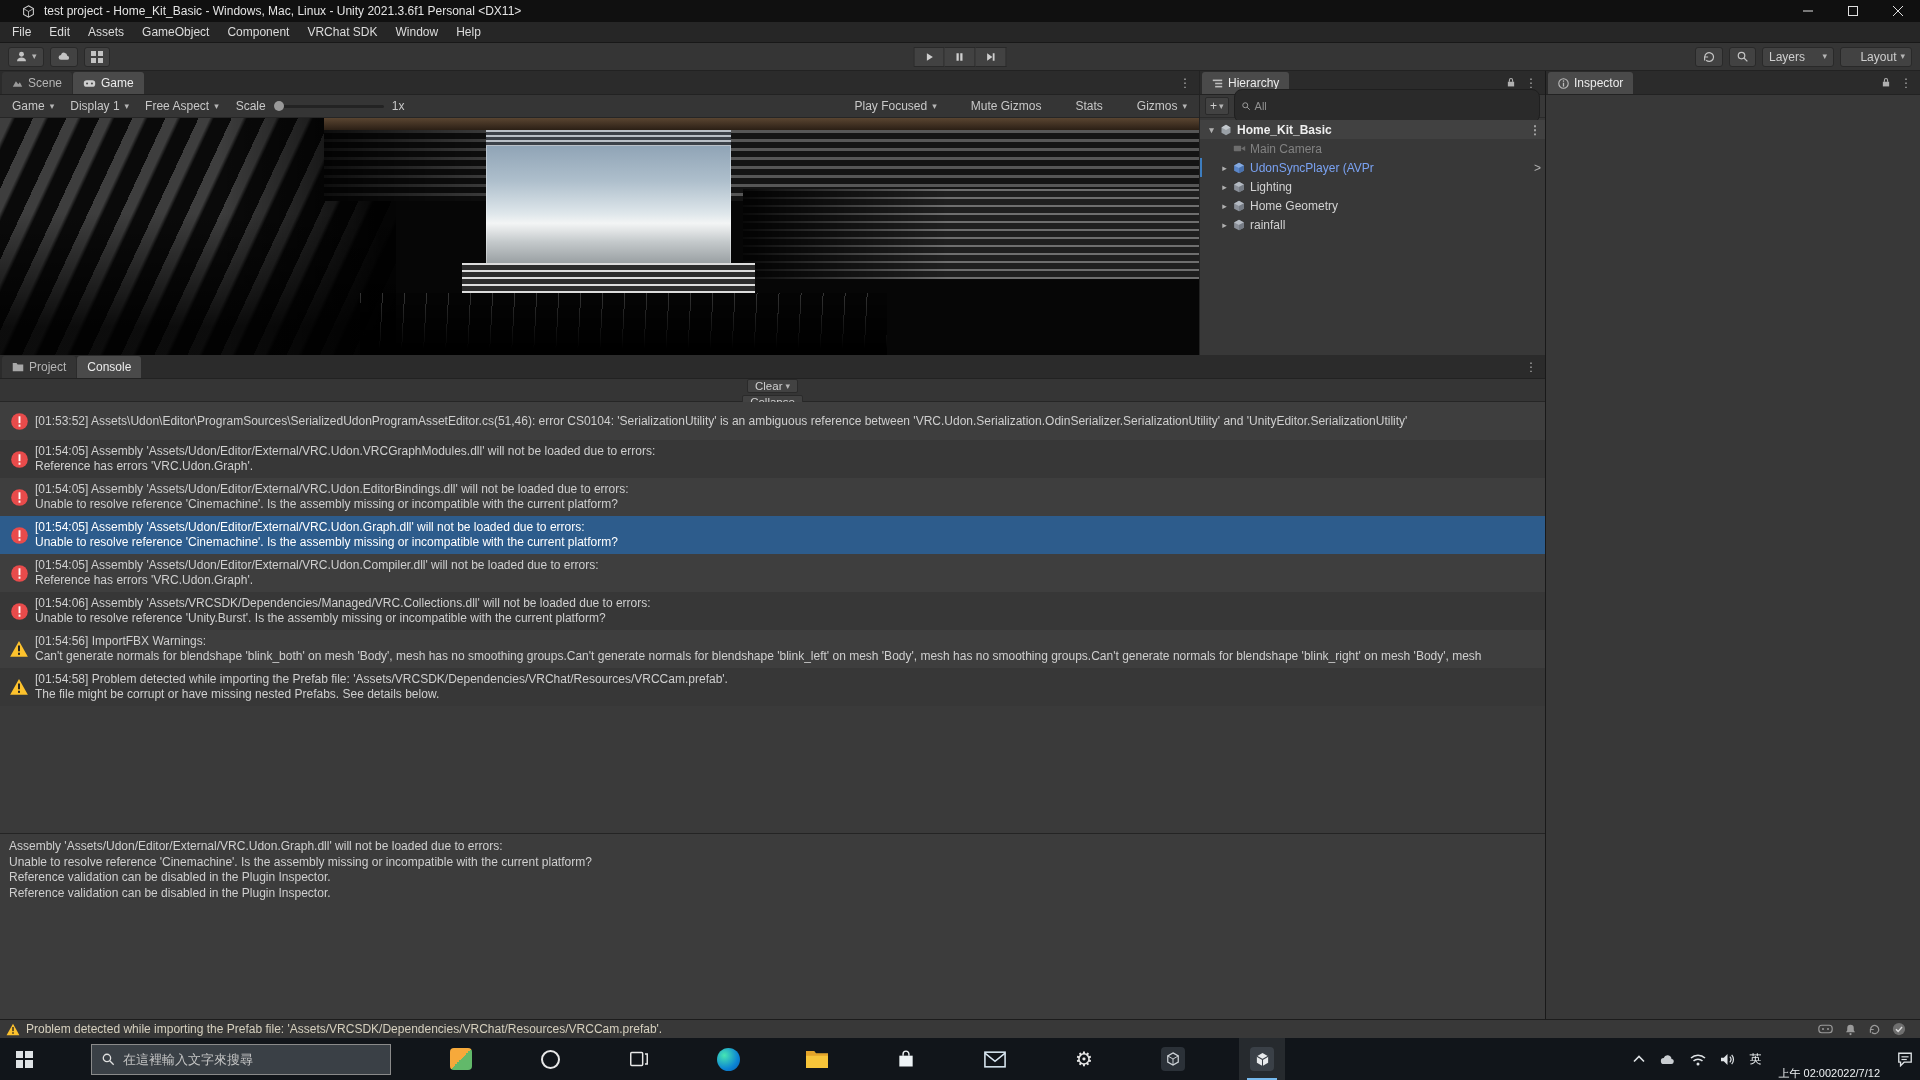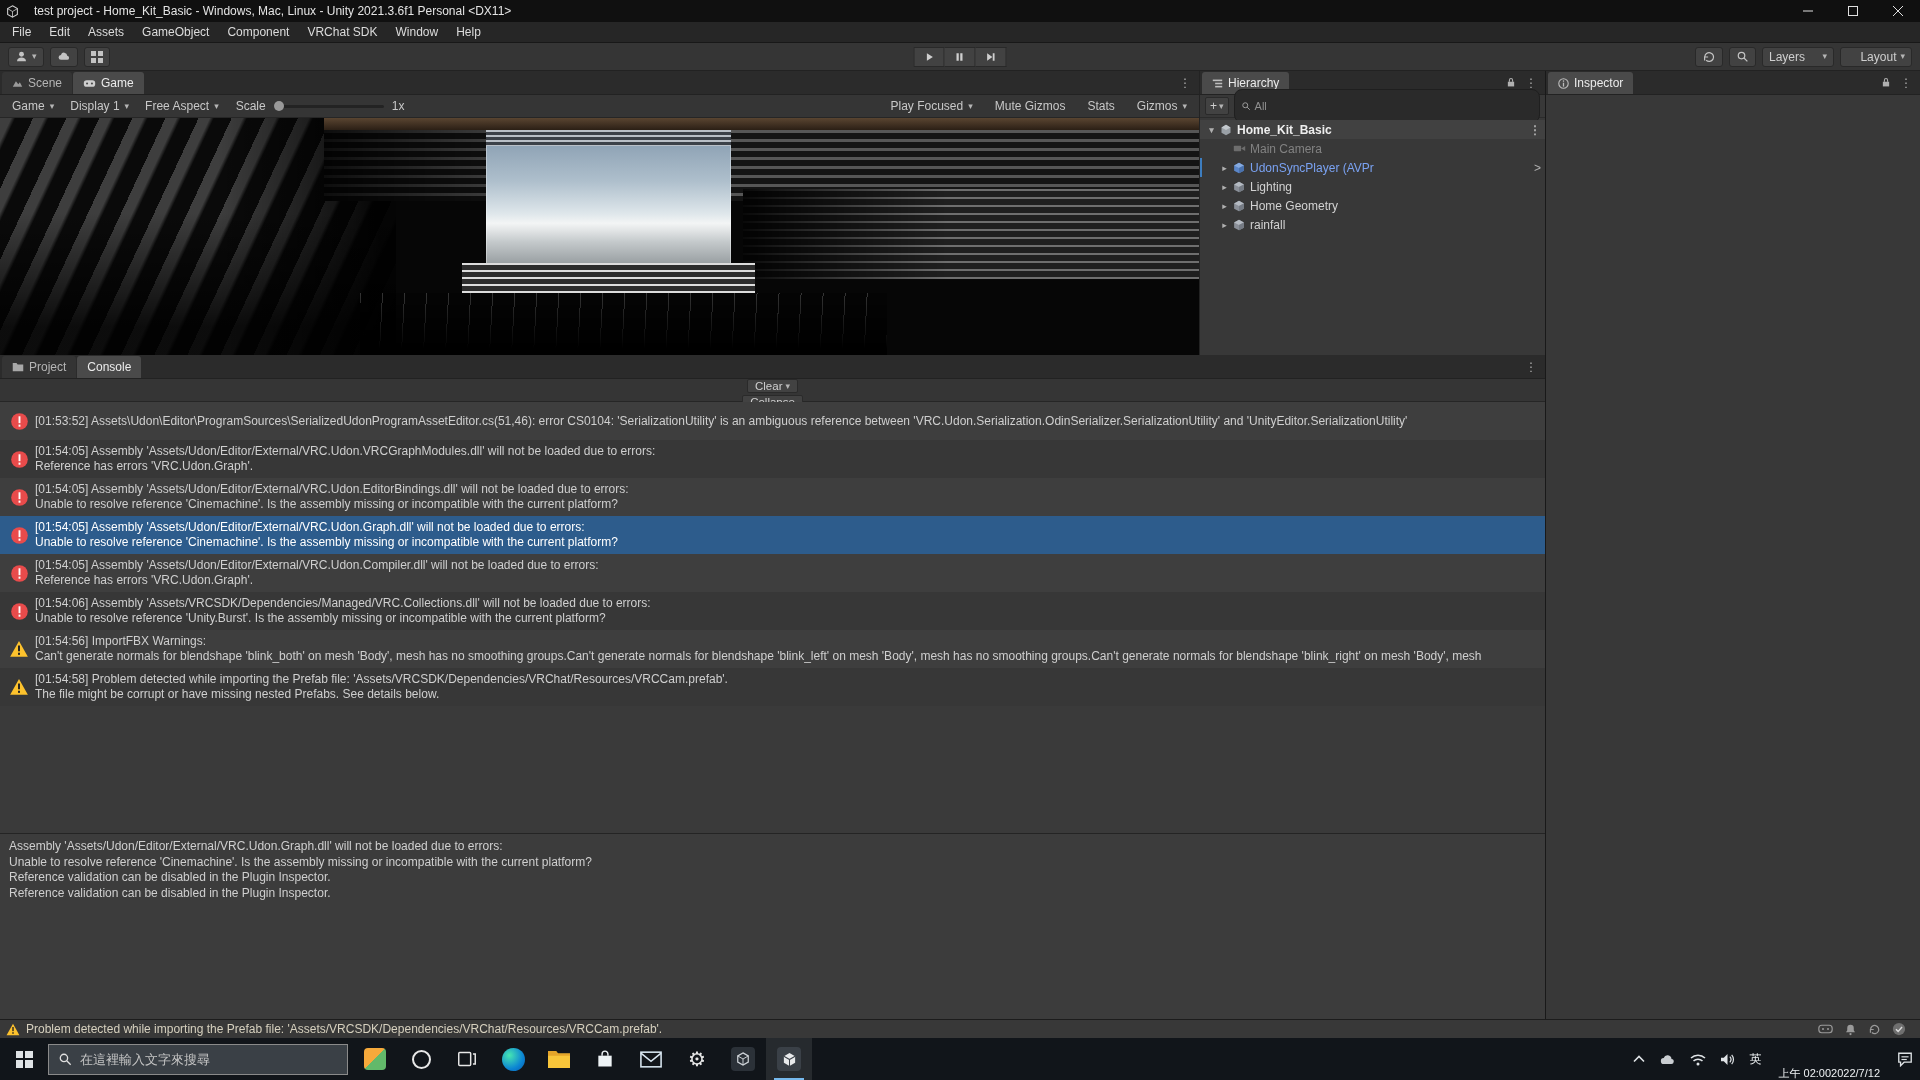--- a/index.html
+++ b/index.html
@@ -2,21 +2,21 @@
 <html><head>
 <meta charset="utf-8">
 <style>
   *{margin:0;padding:0;box-sizing:border-box;}
   html,body{width:1920px;height:1080px;overflow:hidden;}
   body{font-family:"Liberation Sans",sans-serif;font-size:12px;color:#d2d2d2;background:#000;user-select:none;}
   svg{display:block;}
   #root{width:1920px;height:1080px;display:flex;flex-direction:column;}
 
   
-  .titlebar{height:22px;background:#101010;display:flex;align-items:center;padding-left:6px;gap:15px;}
+  .titlebar{height:22px;background:#101010;display:flex;align-items:center;padding-left:22px;gap:9px;}
   .titlebar .title{font-size:12px;color:#e4e4e4;white-space:nowrap;}
   .win-controls{margin-left:auto;display:flex;height:100%;}
   .win-btn{width:45px;height:100%;display:flex;align-items:center;justify-content:center;}
 
   
   .menubar{height:21px;background:#262626;display:flex;align-items:center;border-bottom:1px solid #181818;padding-left:3px;}
   .menu-item{padding:0 9px;font-size:12px;color:#dcdcdc;height:100%;display:flex;align-items:center;}
 
   
   .toolbar{height:28px;background:#353535;border-bottom:1px solid #222;display:flex;align-items:center;padding:0 8px;position:relative;gap:6px;}
@@ -37,21 +37,21 @@
   .tab{height:22px;display:flex;align-items:center;gap:5px;padding:0 10px;margin-right:1px;background:#343434;color:#b5b5b5;border-radius:3px 3px 0 0;font-size:12px;white-space:nowrap;}
   .tab.active{background:#4a4a4a;color:#ebebeb;}
   .bar-icons{margin-left:auto;display:flex;align-items:center;gap:9px;padding:0 8px;height:100%;color:#b0b0b0;}
 
   
   .game-panel{width:1200px;display:flex;flex-direction:column;border-right:1px solid #232323;background:#383838;}
   .game-toolbar{height:23px;background:#353535;border-bottom:1px solid #262626;display:flex;align-items:center;padding:0 5px;gap:2px;font-size:12px;color:#c8c8c8;}
   .gdd{display:flex;align-items:center;gap:5px;padding:2px 7px;border-radius:2px;white-space:nowrap;}
   .scale-track{width:110px;height:3px;background:#232323;border-radius:2px;position:relative;margin:0 6px;}
   .scale-knob{position:absolute;left:0;top:-4px;width:10px;height:10px;border-radius:50%;background:#999;}
-  .gt-right{margin-left:auto;display:flex;align-items:center;gap:8px;text-align:center;}
+  .gt-right{margin-left:auto;display:flex;align-items:center;gap:20px;text-align:center;}
 
   
   .viewport{position:relative;flex:1;background:#060606;overflow:hidden;}
   .gv-left-stripes{position:absolute;left:0;top:0;width:33%;height:100%;
     background:
       linear-gradient(to bottom, rgba(0,0,0,0) 40%, rgba(0,0,0,.8) 88%),
       linear-gradient(to right, rgba(0,0,0,0) 55%, rgba(0,0,0,.92) 96%),
       repeating-linear-gradient(115deg,#3e3e3e 0 10px,#0a0a0a 14px 30px);}
   .gv-beam{position:absolute;left:27%;right:0;top:0;height:12px;background:linear-gradient(to bottom,#5a4531,#2b1f15);}
   .gv-top-slats{position:absolute;left:27%;right:0;top:12px;height:30%;
@@ -114,21 +114,21 @@
   .log-line{white-space:nowrap;overflow:hidden;line-height:15px;font-size:12px;color:#cfcfcf;}
   .selected .log-line{color:#fff;}
   .console-detail{flex:1;border-top:1px solid #242424;background:#3c3c3c;padding:5px 9px;font-size:12px;line-height:15.5px;color:#cfcfcf;overflow:hidden;}
 
   
   .statusbar{height:19px;background:#383838;border-top:1px solid #1c1c1c;display:flex;align-items:center;padding:0 6px;gap:6px;}
   .statusbar .msg{font-size:12px;color:#d6d0be;white-space:nowrap;overflow:hidden;}
   .sb-icons{margin-left:auto;display:flex;align-items:center;gap:11px;padding-right:8px;}
 
   
-  .taskbar{height:42px;background:#11151a;display:flex;align-items:center;}
+  .taskbar{height:42px;background:#11151a;display:flex;align-items:center;gap:43px;}
   .tb-start{width:48px;height:100%;display:flex;align-items:center;justify-content:center;}
   .win-logo{width:17px;height:17px;display:grid;grid-template-columns:7.5px 7.5px;grid-template-rows:7.5px 7.5px;gap:2px;}
   .win-logo span{background:#dfe3e6;}
   .tb-search{width:300px;height:31px;background:#3a4046;border:1px solid #8a8a8a;display:flex;align-items:center;padding:0 9px;gap:8px;margin-right:4px;}
   .tb-search input{flex:1;background:transparent;border:none;outline:none;color:#cfcfcf;font-size:13px;font-family:inherit;}
   .tb-search input::placeholder{color:#c3c3c3;}
   .tb-app{width:46px;height:100%;display:flex;align-items:center;justify-content:center;position:relative;}
   .tb-app.active{background:rgba(255,255,255,.09);}
   .tb-app.active::after{content:"";position:absolute;left:8px;right:8px;bottom:0;height:2px;background:#76b9ed;}
   .ring-ic{width:19px;height:19px;border:2px solid #e8e8e8;border-radius:50%;}

